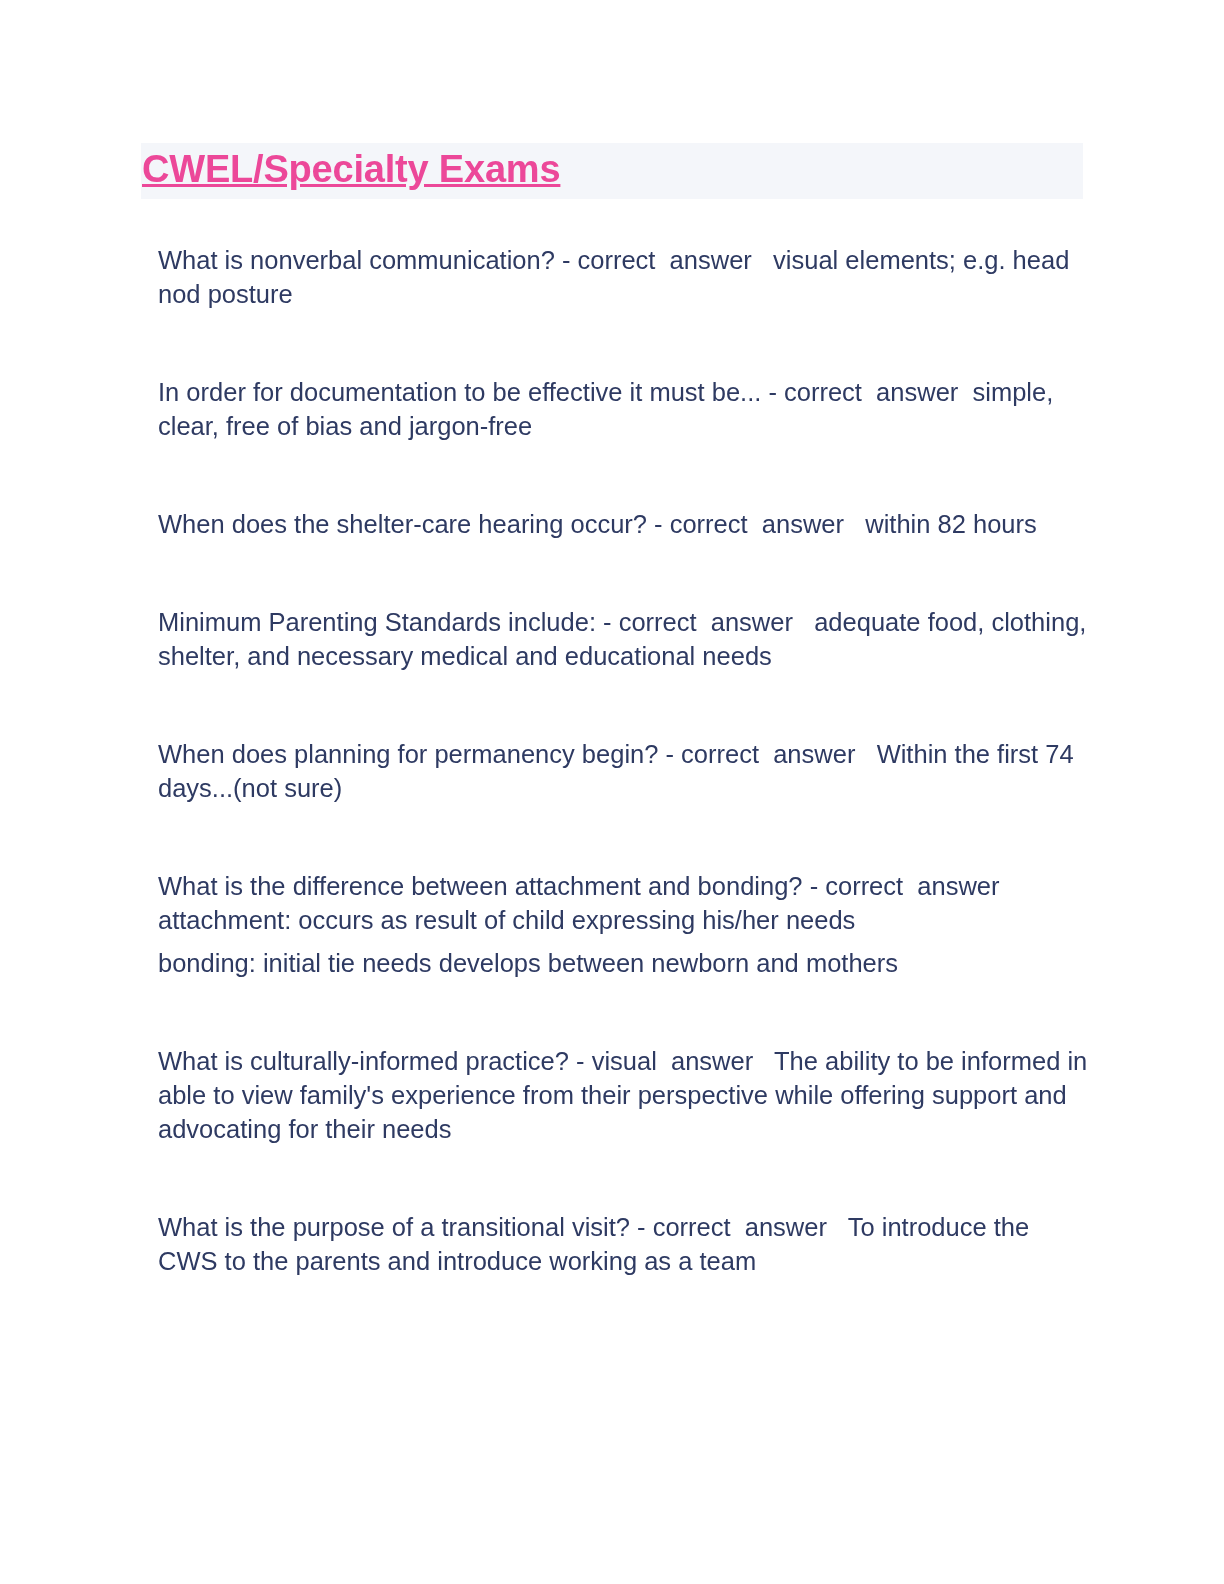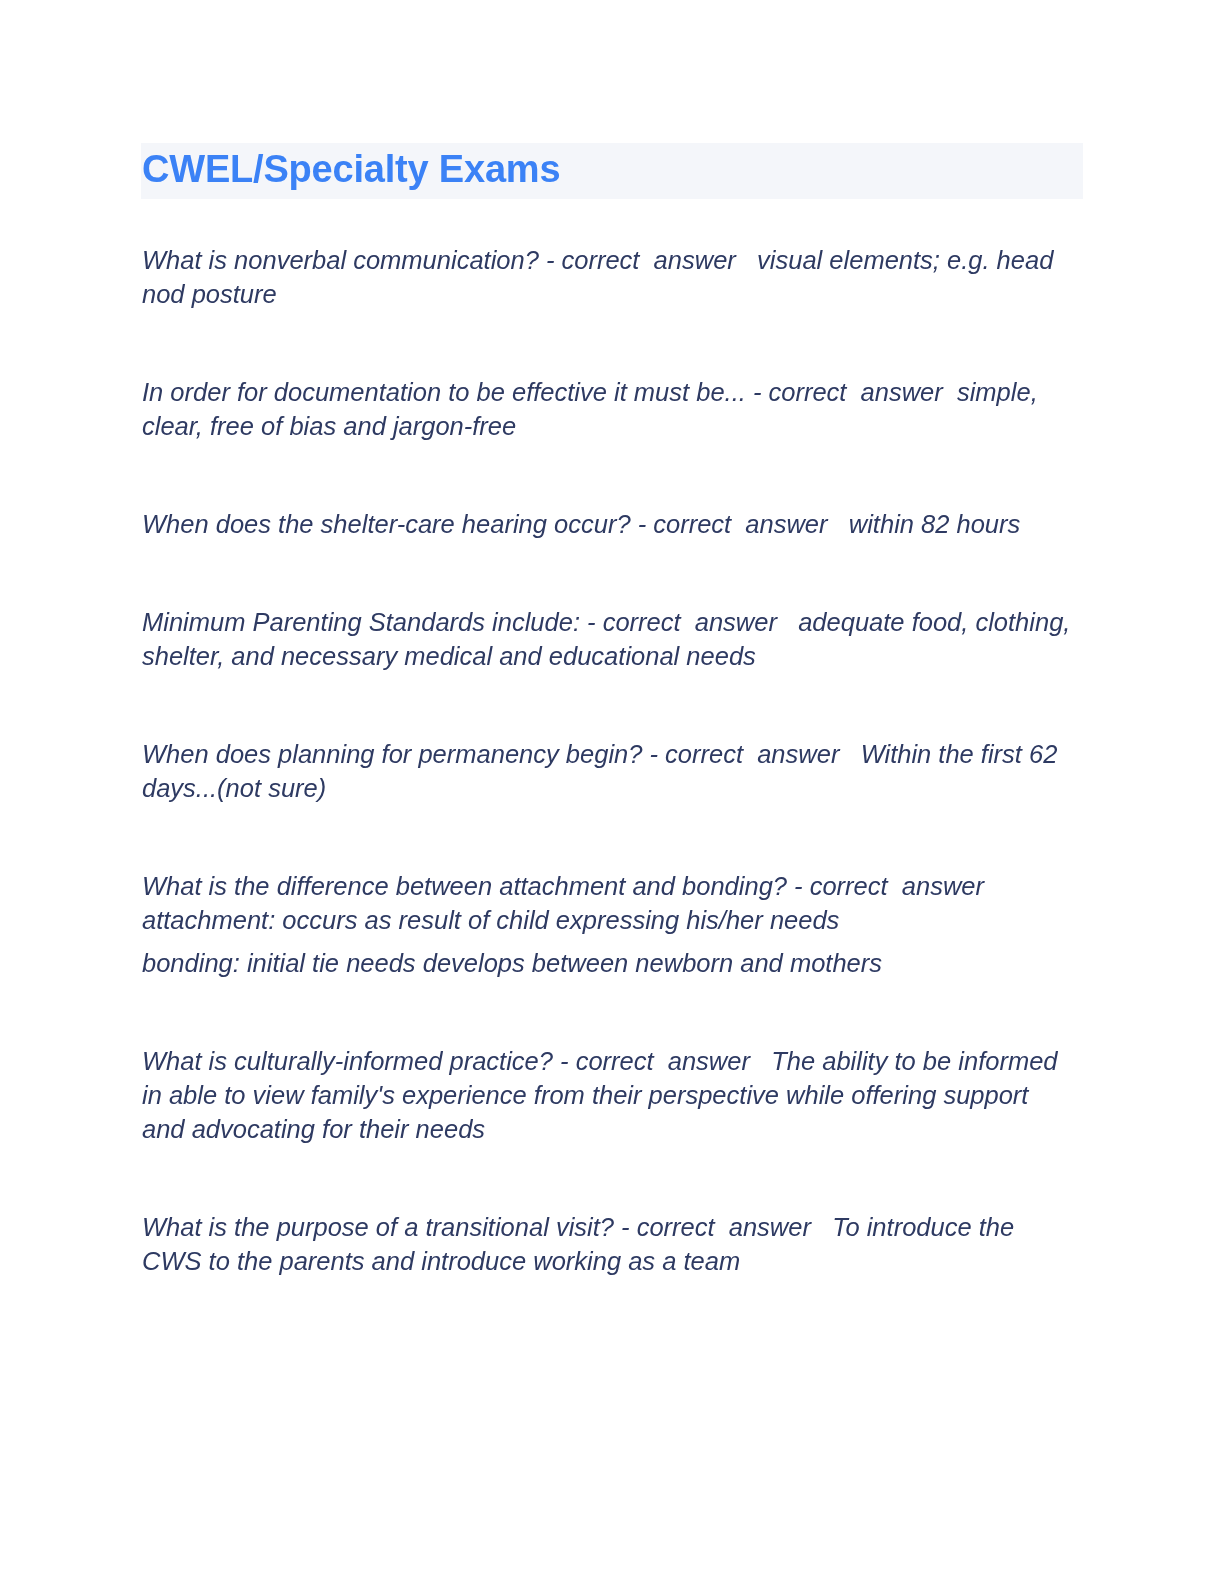--- a/index.html
+++ b/index.html
@@ -35,32 +35,32 @@
   }
   .doc-title {
     position: absolute;
     left: 142px;
     top: 141px;
     width: 940px;
     margin: 0;
     font-size: 38px;
     line-height: 56px;
     font-weight: bold;
-    color: #3b82f6;
+    color: #ec4899;
     letter-spacing: -0.2px;
     white-space: nowrap;
+    text-decoration: underline;
   }
 
   
   .content {
     position: absolute;
-    left: 142px;
+    left: 158px;
     top: 243px;
     width: 930px;
-    font-style: italic;
   }
 
   .qa-block {
     margin: 0 0 64px 0;
     padding: 0;
     font-size: 25.5px;
     line-height: 34px;
     color: #2e3a62;
     font-weight: normal;
     white-space: pre-wrap;
@@ -81,25 +81,25 @@
   <div class="content">
 
     <p class="qa-block">What is nonverbal communication? - correct  answer   visual elements; e.g. head nod posture</p>
 
     <p class="qa-block">In order for documentation to be effective it must be... - correct  answer  simple, clear, free of bias and jargon-free</p>
 
     <p class="qa-block">When does the shelter-care hearing occur? - correct  answer   within 82 hours</p>
 
     <p class="qa-block">Minimum Parenting Standards include: - correct  answer   adequate food, clothing, shelter, and necessary medical and educational needs</p>
 
-    <p class="qa-block">When does planning for permanency begin? - correct  answer   Within the first 62 days...(not sure)</p>
+    <p class="qa-block">When does planning for permanency begin? - correct  answer   Within the first 74 days...(not sure)</p>
 
     <p class="qa-block" style="margin-bottom:9px;">What is the difference between attachment and bonding? - correct  answer  attachment: occurs as result of child expressing his/her needs</p>
 
     <p class="qa-block">bonding: initial tie needs develops between newborn and mothers</p>
 
 
-    <p class="qa-block">What is culturally-informed practice? - correct  answer   The ability to be informed in able to view family's experience from their perspective while offering support and advocating for their needs</p>
+    <p class="qa-block">What is culturally-informed practice? - visual  answer   The ability to be informed in able to view family's experience from their perspective while offering support and advocating for their needs</p>
 
     <p class="qa-block">What is the purpose of a transitional visit? - correct  answer   To introduce the CWS to the parents and introduce working as a team</p>
 
   </div>
 </div>
 
 </body></html>

